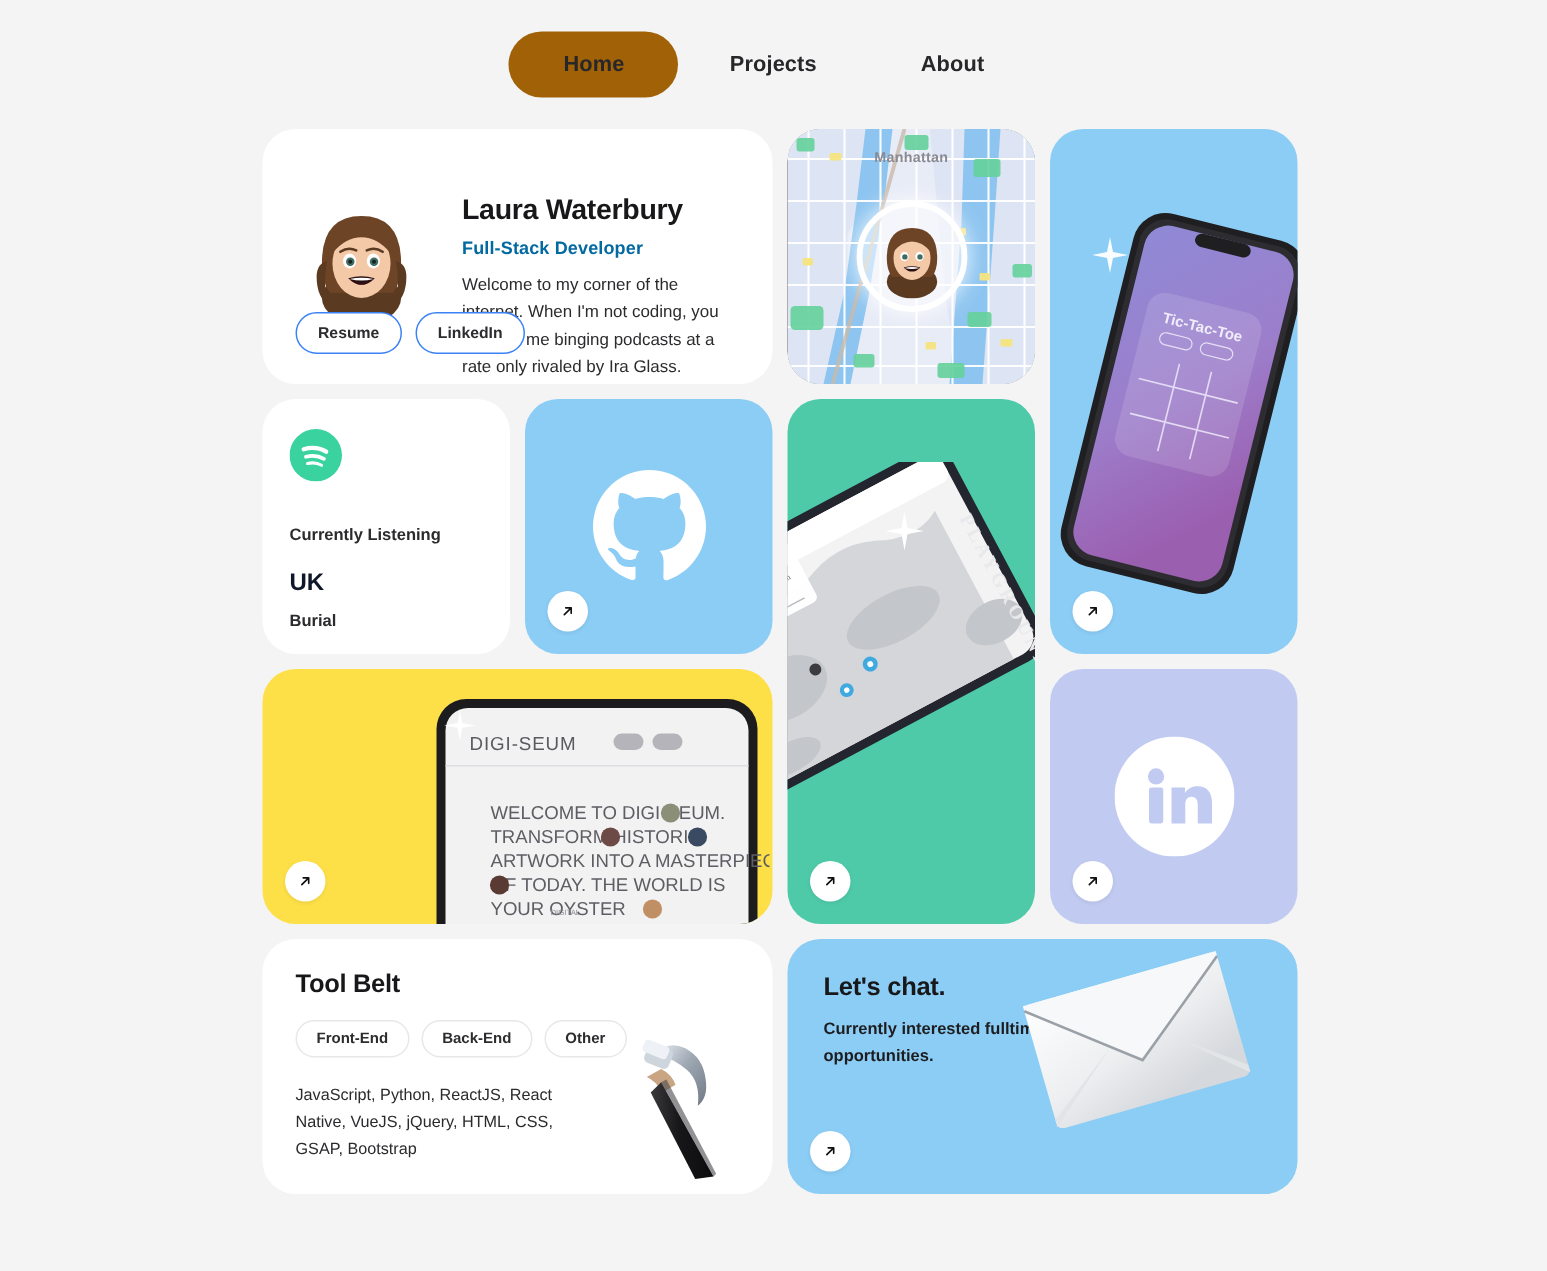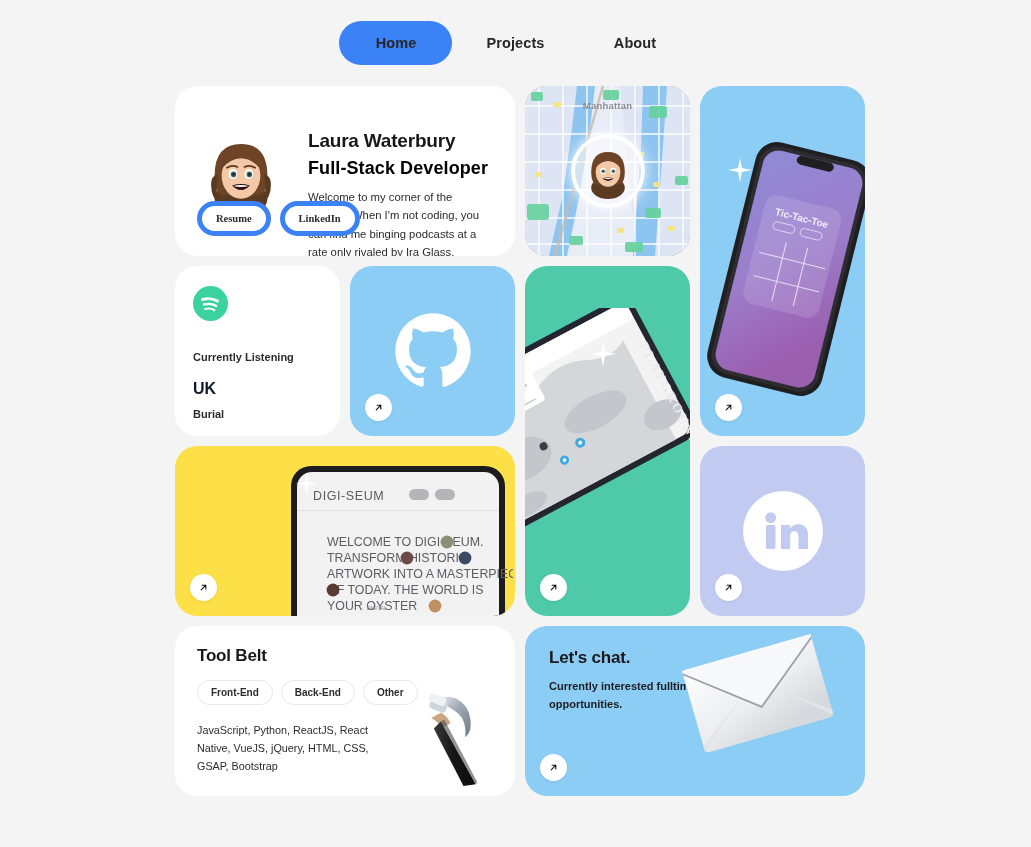--- a/index.html
+++ b/index.html
@@ -29,21 +29,21 @@
     font-size: 14.5px;
     font-weight: 600;
     color: #27272a;
     padding: 14px 34px;
     border-radius: 30px;
     letter-spacing: .1px;
     cursor: pointer;
     min-width: 113px;
     text-align: center;
   }
-  .nav-item.active { background: #3b82f6; }
+  .nav-item.active { background: #a16207; }
 
   
   .grid {
     width: 681px;
     margin: 0 auto;
     display: grid;
     grid-template-columns: 165px 165px 165px 165px;
     grid-auto-rows: 170px;
     gap: 10px 10px;
   }
@@ -65,32 +65,32 @@
     width: 88px; height: 88px;
     flex: none;
     margin-top: 22px;
   }
   .profile-right { padding-top: 22px; flex: 1; }
   .profile-name {
     font-size: 19px; font-weight: 700; letter-spacing: -.2px;
     color: #18181b;
   }
   .profile-role {
-    font-size: 18px; font-weight: 700; color: #000000;
+    font-size: 12px; font-weight: 700; color: #0369a1;
     margin-top: 6px; letter-spacing: .1px;
   }
   .profile-bio {
     font-size: 11.3px; line-height: 1.62; color: #2b2b2e;
     margin-top: 9px; font-weight: 500;
   }
   .pill-row { display: flex; gap: 9px; position: absolute; left: 22px; bottom: 20px; }
   .pill {
-    border: 5px solid #3b82f6; border-radius: 20px;
+    border: 1px solid #3b82f6; border-radius: 20px;
     padding: 7px 14px; font-size: 10.5px; font-weight: 600; color: #2d2d30;
-    background: #fff; cursor: pointer; white-space: nowrap; font-family: Liberation Serif, serif;
+    background: #fff; cursor: pointer; white-space: nowrap;
   }
 
   
   .spotify { padding: 20px 18px; }
   .spotify-logo { width: 35px; height: 35px; display: block; }
   .sp-label { font-size: 11px; font-weight: 600; color: #2b2b2e; margin-top: 30px; }
   .sp-track { font-size: 16px; font-weight: 700; color: #0f172a; margin-top: 17px; letter-spacing: -.1px; }
   .sp-artist { font-size: 11px; font-weight: 600; color: #2b2b2e; margin-top: 10px; }
 
   

